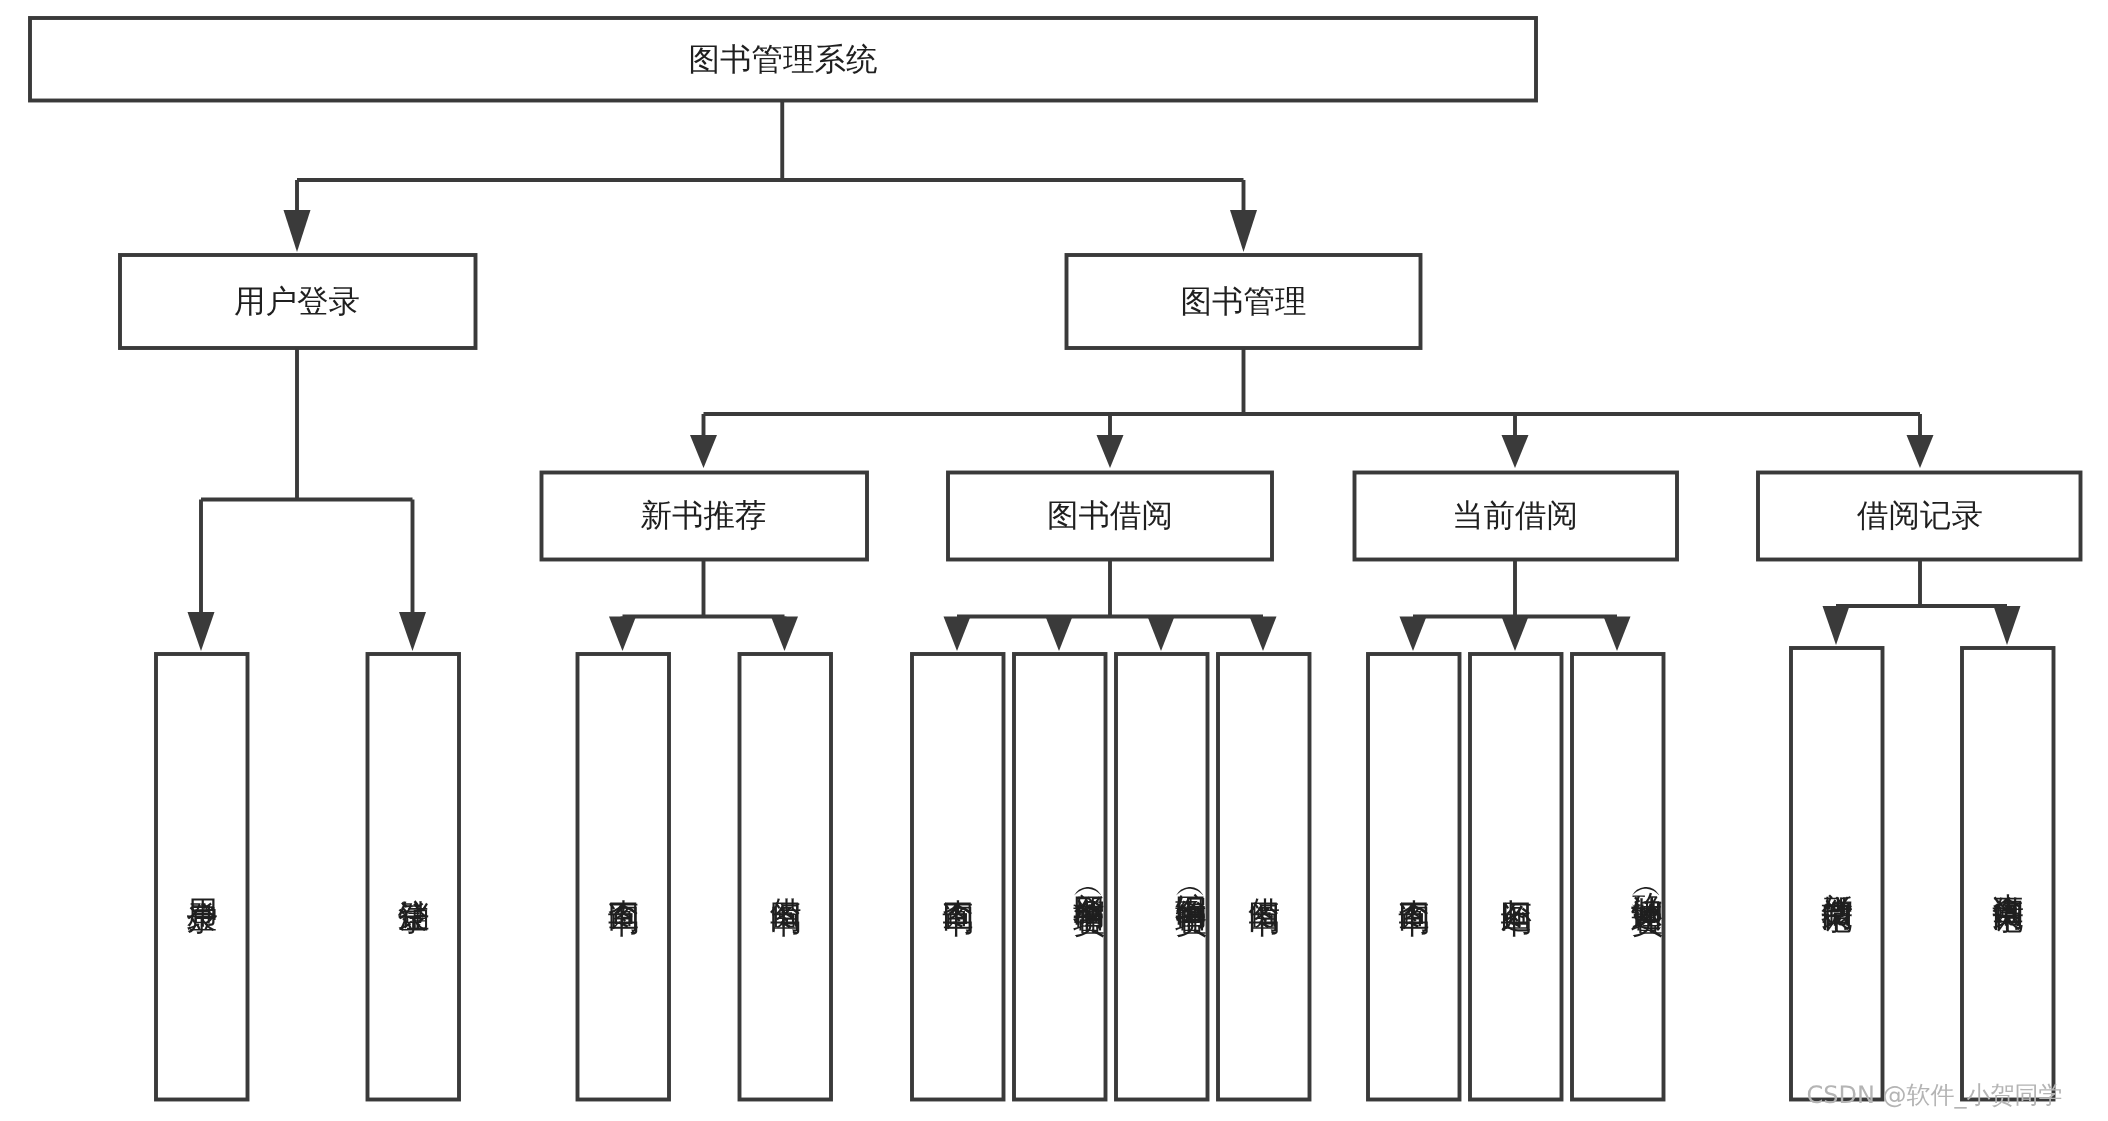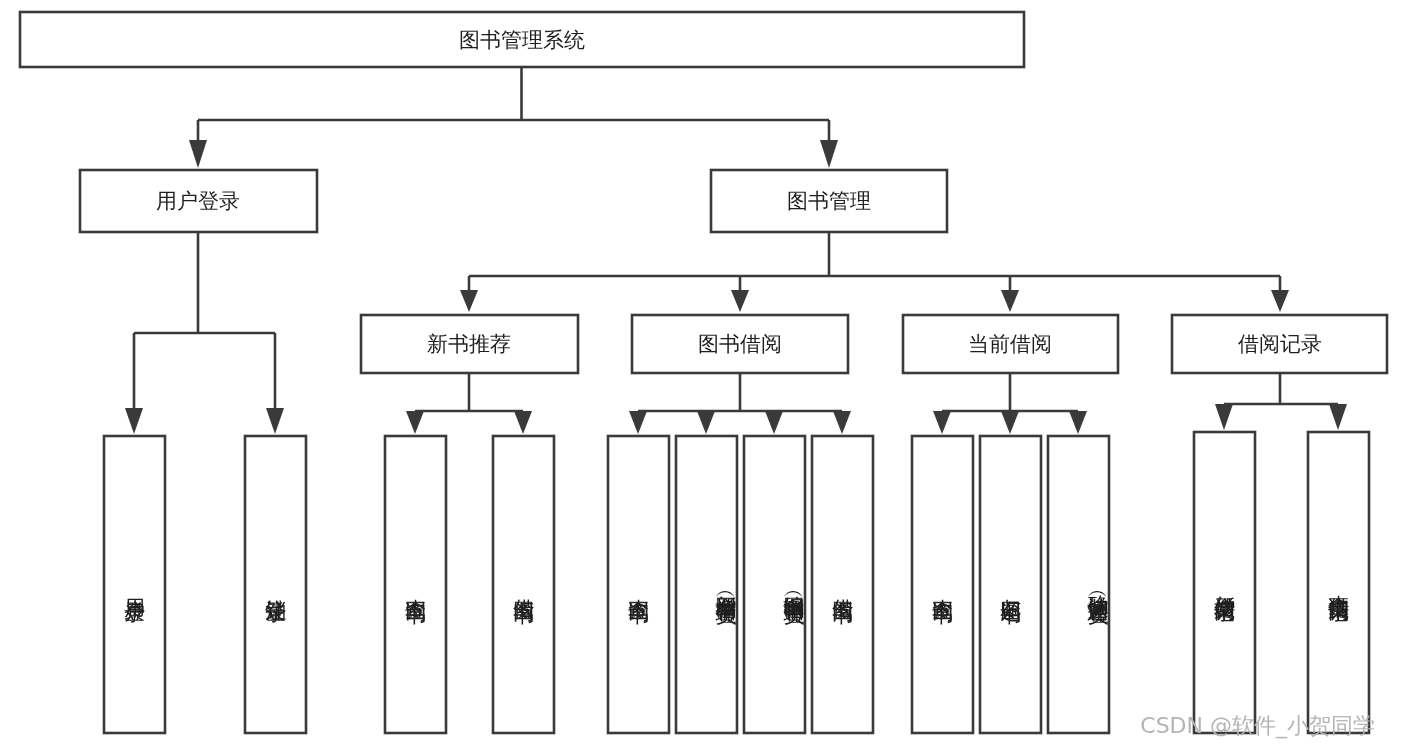--- a/index.html
+++ b/index.html
@@ -66,21 +66,21 @@
     justify-content: center;
     text-align: center;
     pointer-events: none;
     user-select: none;
   }
   .watermark {
     position: absolute;
     right: 8px;
     bottom: 6px;
     font-family: "DejaVu Sans", "Liberation Sans", sans-serif;
-    font-size: 22px;
+    font-size: 16px;
     color: #b4b4b4;
     white-space: nowrap;
     user-select: none;
   }
 </style>
 </head>
 <body>
 
 <div id="diagram-root">
 

